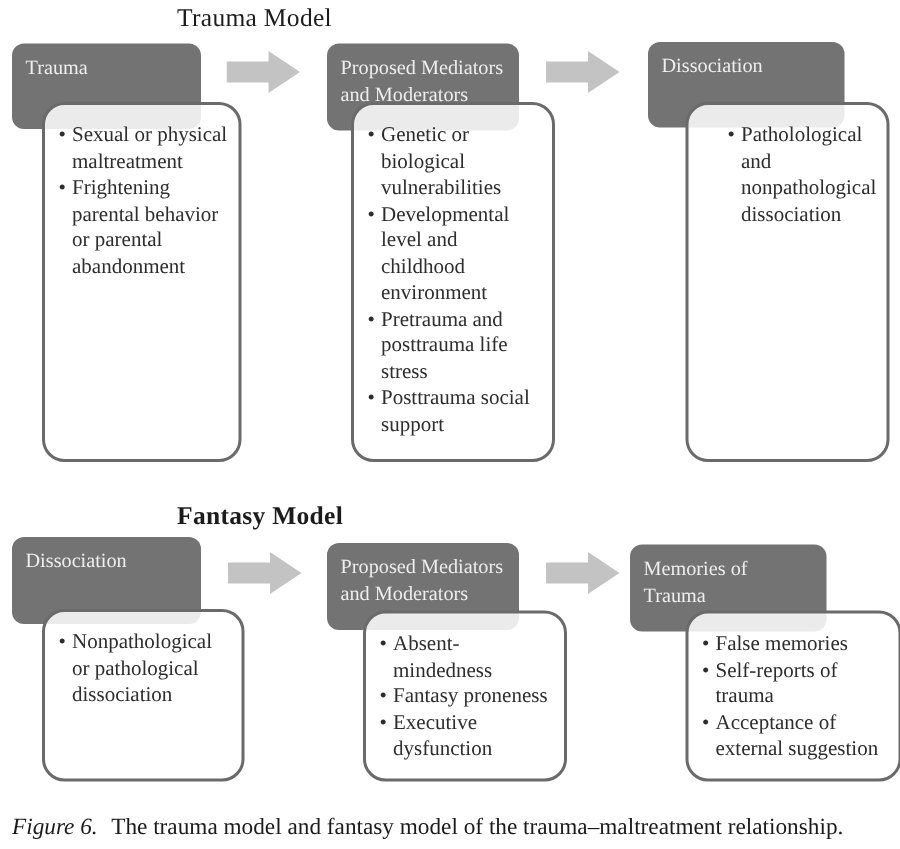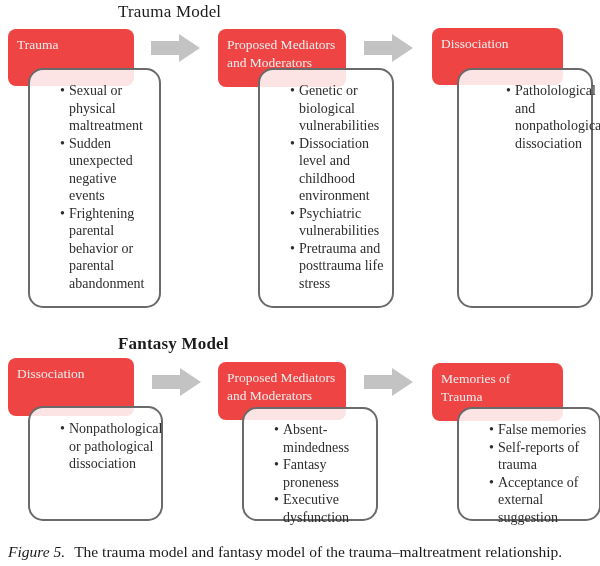--- a/index.html
+++ b/index.html
@@ -18,21 +18,21 @@
     text-align: left;
     font-size: 17px;
     color: #1c1c1c;
     letter-spacing: 0.2px;
   }
   #title-trauma  { left: 118px; top: 2px; }
   #title-fantasy { left: 118px; top: 334px; font-weight: bold; }
 
   .tab {
     position: absolute;
-    background: #ef4444;
+    background: #737373;
     border-radius: 8px;
     color: #eeeeee;
     font-size: 13.5px;
     line-height: 1.3;
     padding: 7px 8px 0 9px;
     box-sizing: border-box;
     z-index: 1;
   }
   .panel {
     position: absolute;
@@ -42,43 +42,43 @@
     box-sizing: border-box;
     z-index: 2;
     padding: 12px 5px 0 11px;
   }
   ul.bullets {
     margin: 0; padding: 0; list-style: none;
     font-size: 14px;
     line-height: 1.25;
     color: #2d2d2d;
   }
-  ul.bullets li { position: relative; padding-left: 7px; margin-left: 21px; }
+  ul.bullets li { position: relative; padding-left: 7px; }
   ul.bullets li::before { content: "\2022"; position: absolute; left: -2px; }
 
   .arrow { position: absolute; width: 50px; height: 30px; z-index: 0; }
   .arrow svg { display: block; width: 100%; height: 100%; }
   .arrow polygon { fill: #c3c3c3; }
 
   
   #g1-tab   { left: 8px;   top: 29px;  width: 126px; height: 57px; }
   #g1-panel { left: 28px;  top: 68px;  width: 133px; height: 240px; }
   #g2-tab   { left: 218px; top: 29px;  width: 128px; height: 58px; }
-  #g2-panel { left: 258px; top: 68px;  width: 136px; height: 240px; }
+  #g2-panel { left: 234px; top: 68px;  width: 136px; height: 240px; }
   #g3-tab   { left: 432px; top: 28px;  width: 131px; height: 57px; }
   #g3-panel { left: 457px; top: 68px;  width: 136px; height: 240px; padding-left: 28px; }
   #arrow1   { left: 151px; top: 33px; }
   #arrow2   { left: 364px; top: 33px; }
 
   
   #g4-tab   { left: 8px;   top: 358px; width: 126px; height: 58px; }
   #g4-panel { left: 28px;  top: 406px; width: 135px; height: 115px; }
   #g5-tab   { left: 218px; top: 362px; width: 128px; height: 58px; }
   #g5-panel { left: 242px; top: 407px; width: 136px; height: 114px; }
-  #g6-tab   { left: 432px; top: 363px; width: 131px; height: 58px; padding-right: 38px; }
+  #g6-tab   { left: 420px; top: 363px; width: 131px; height: 58px; padding-right: 38px; }
   #g6-panel { left: 457px; top: 407px; width: 144px; height: 114px; }
   #arrow3   { left: 152px; top: 367px; }
   #arrow4   { left: 364px; top: 367px; }
 
   .caption {
     position: absolute;
     left: 8px; top: 543px; width: 586px;
     font-size: 15.5px;
     color: #1b1b1b;
     white-space: nowrap;
@@ -89,38 +89,37 @@
 <body>
 
 <div class="stage">
 
   <div class="model-title" id="title-trauma">Trauma Model</div>
 
   <div class="tab" id="g1-tab">Trauma</div>
   <div class="panel" id="g1-panel">
     <ul class="bullets">
       <li>Sexual or physical maltreatment</li>
-      <li>Sudden unexpected negative events</li>
       <li>Frightening parental behavior or parental abandonment</li>
     </ul>
   </div>
 
   <div class="arrow" id="arrow1">
     <svg viewBox="0 0 50 30" aria-hidden="true">
         <polygon points="0,8 28,8 28,1 49,15 28,29 28,22 0,22"></polygon>
       </svg>
   </div>
 
   <div class="tab" id="g2-tab">Proposed Mediators and Moderators</div>
   <div class="panel" id="g2-panel">
     <ul class="bullets">
       <li>Genetic or biological vulnerabilities</li>
-      <li>Dissociation level and childhood environment</li>
-      <li>Psychiatric vulnerabilities</li>
+      <li>Developmental level and childhood environment</li>
       <li>Pretrauma and posttrauma life stress</li>
+      <li>Posttrauma social support</li>
     </ul>
   </div>
 
   <div class="arrow" id="arrow2">
     <svg viewBox="0 0 50 30" aria-hidden="true">
         <polygon points="0,8 28,8 28,1 49,15 28,29 28,22 0,22"></polygon>
       </svg>
   </div>
 
   <div class="tab" id="g3-tab">Dissociation</div>
@@ -163,16 +162,16 @@
   <div class="tab" id="g6-tab">Memories of Trauma</div>
   <div class="panel" id="g6-panel">
     <ul class="bullets">
       <li>False memories</li>
       <li>Self-reports of trauma</li>
       <li>Acceptance of external suggestion</li>
     </ul>
   </div>
 
   <div class="caption">
-    <span class="caption-label">Figure 5.</span><span>The trauma model and fantasy model of the trauma–maltreatment relationship.</span>
+    <span class="caption-label">Figure 6.</span><span>The trauma model and fantasy model of the trauma–maltreatment relationship.</span>
   </div>
 
 </div>
 
 </body></html>

